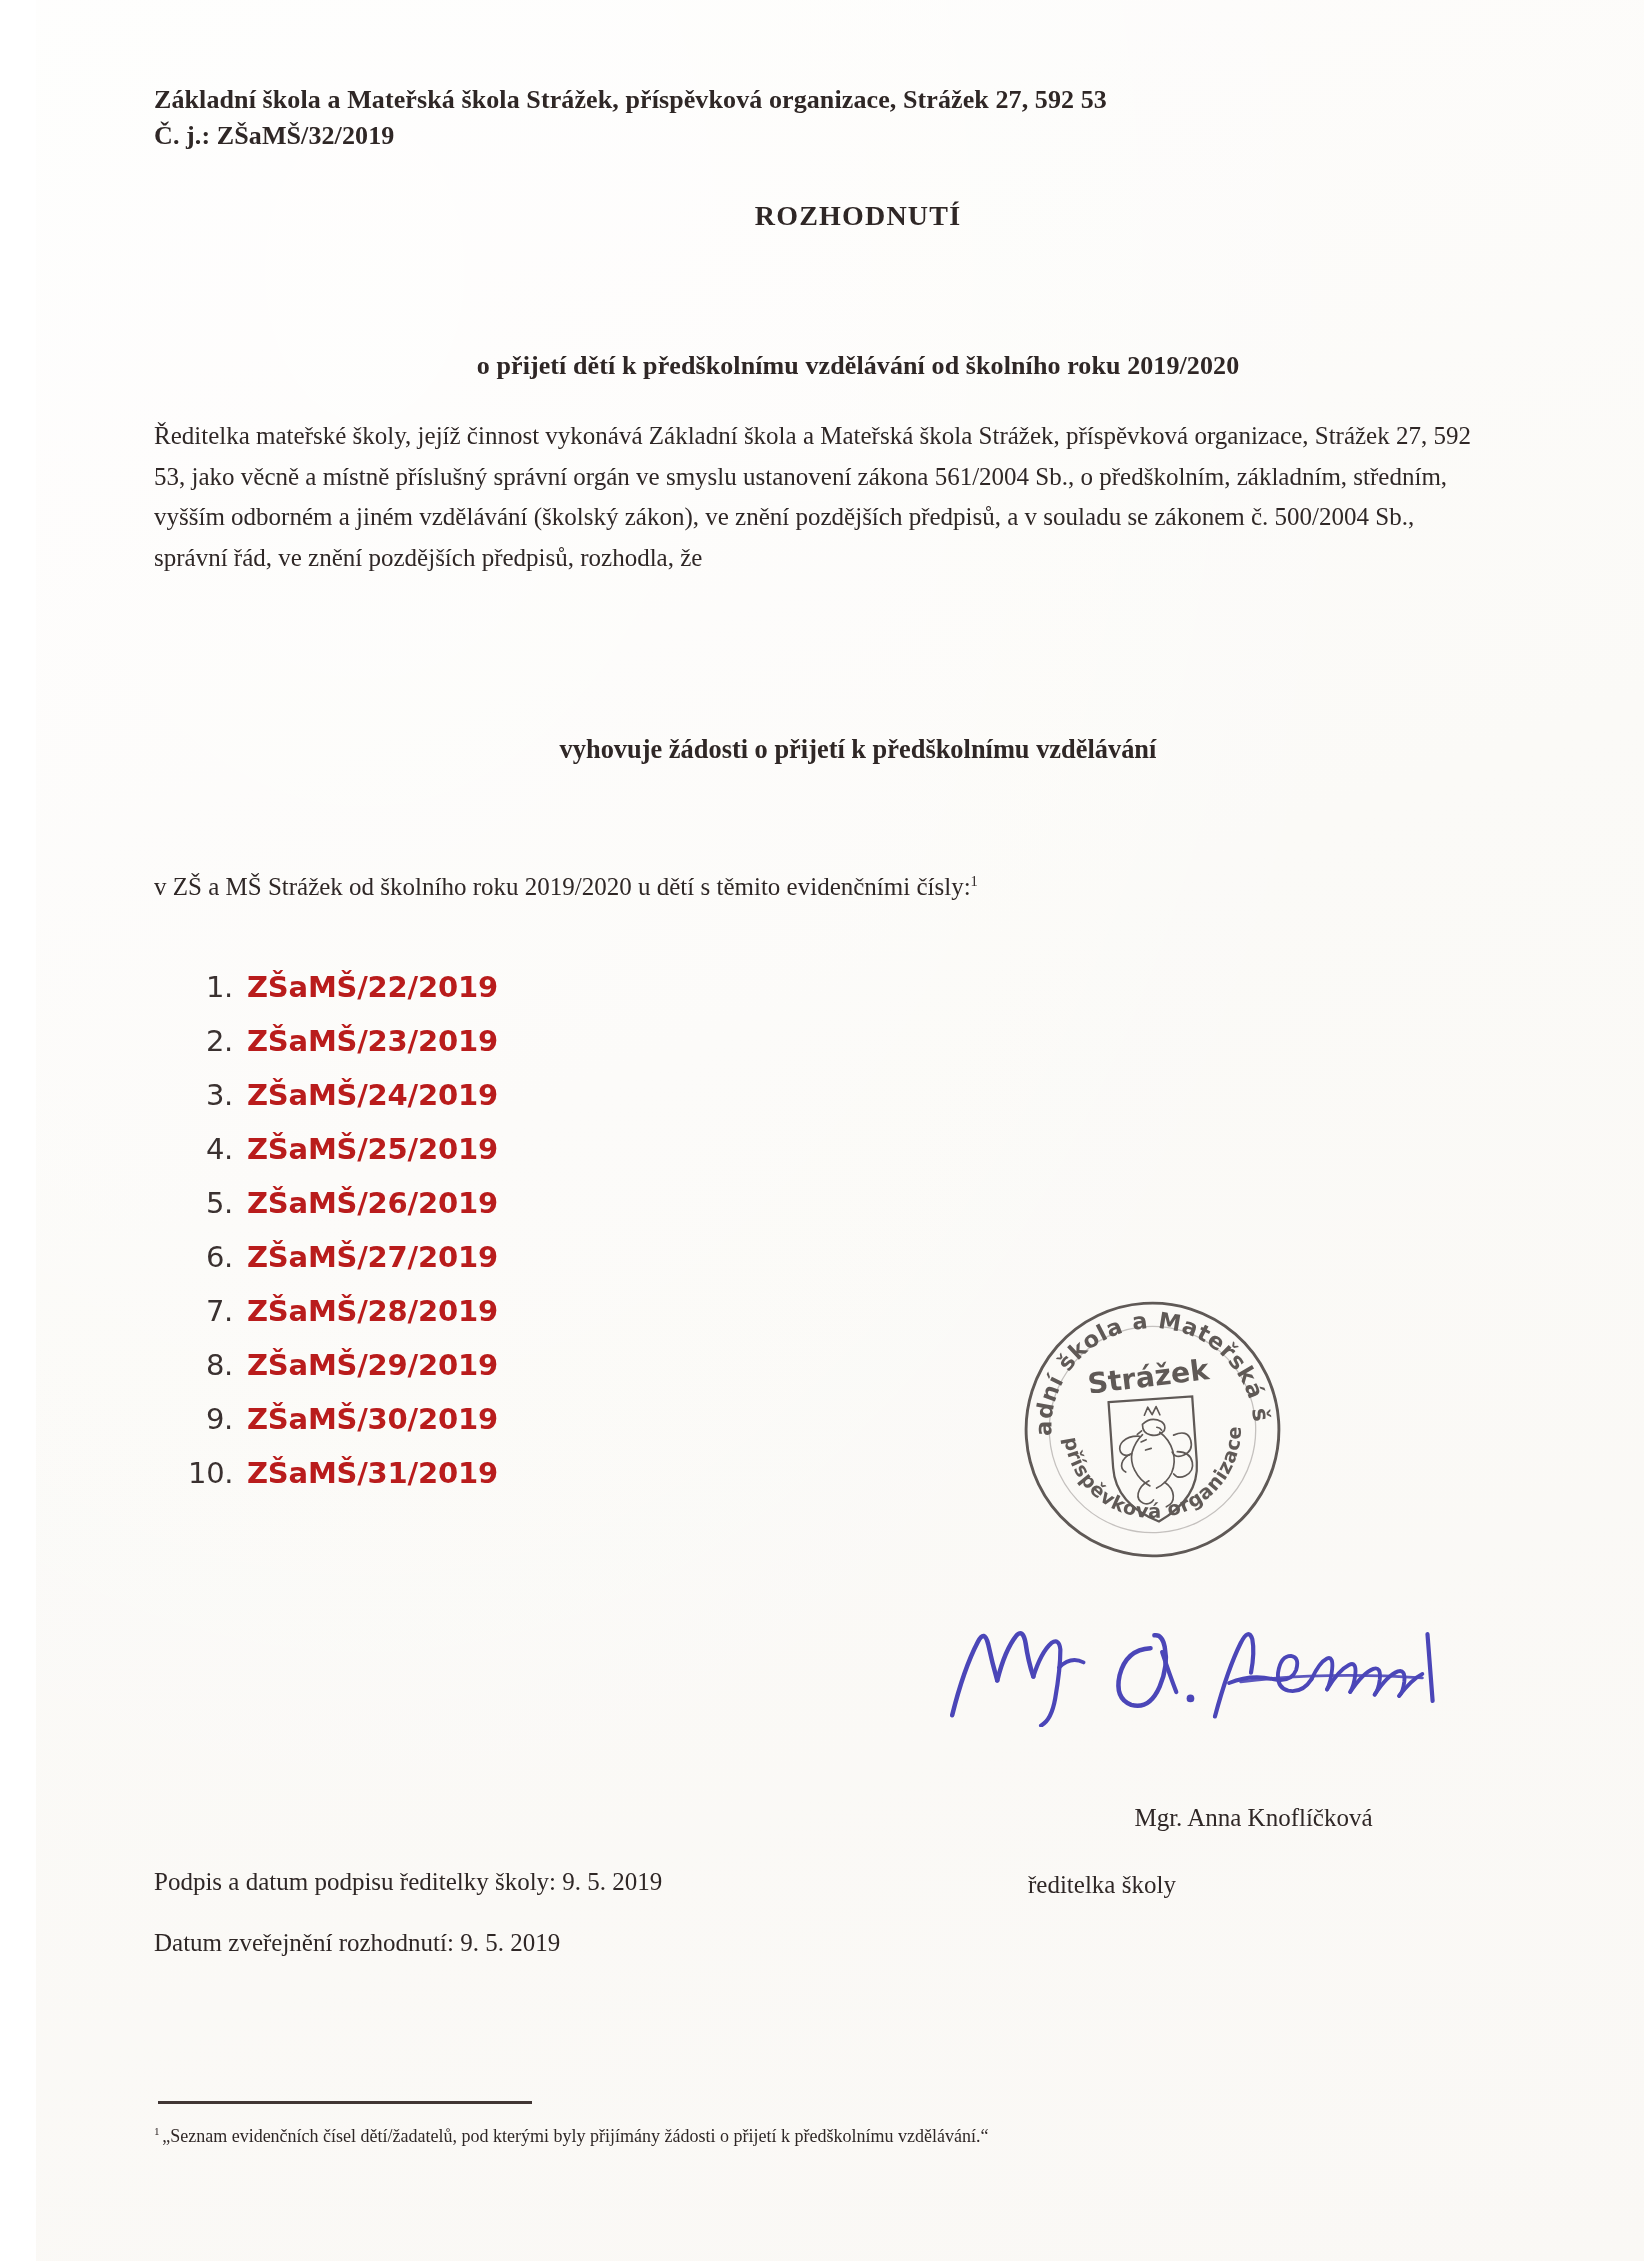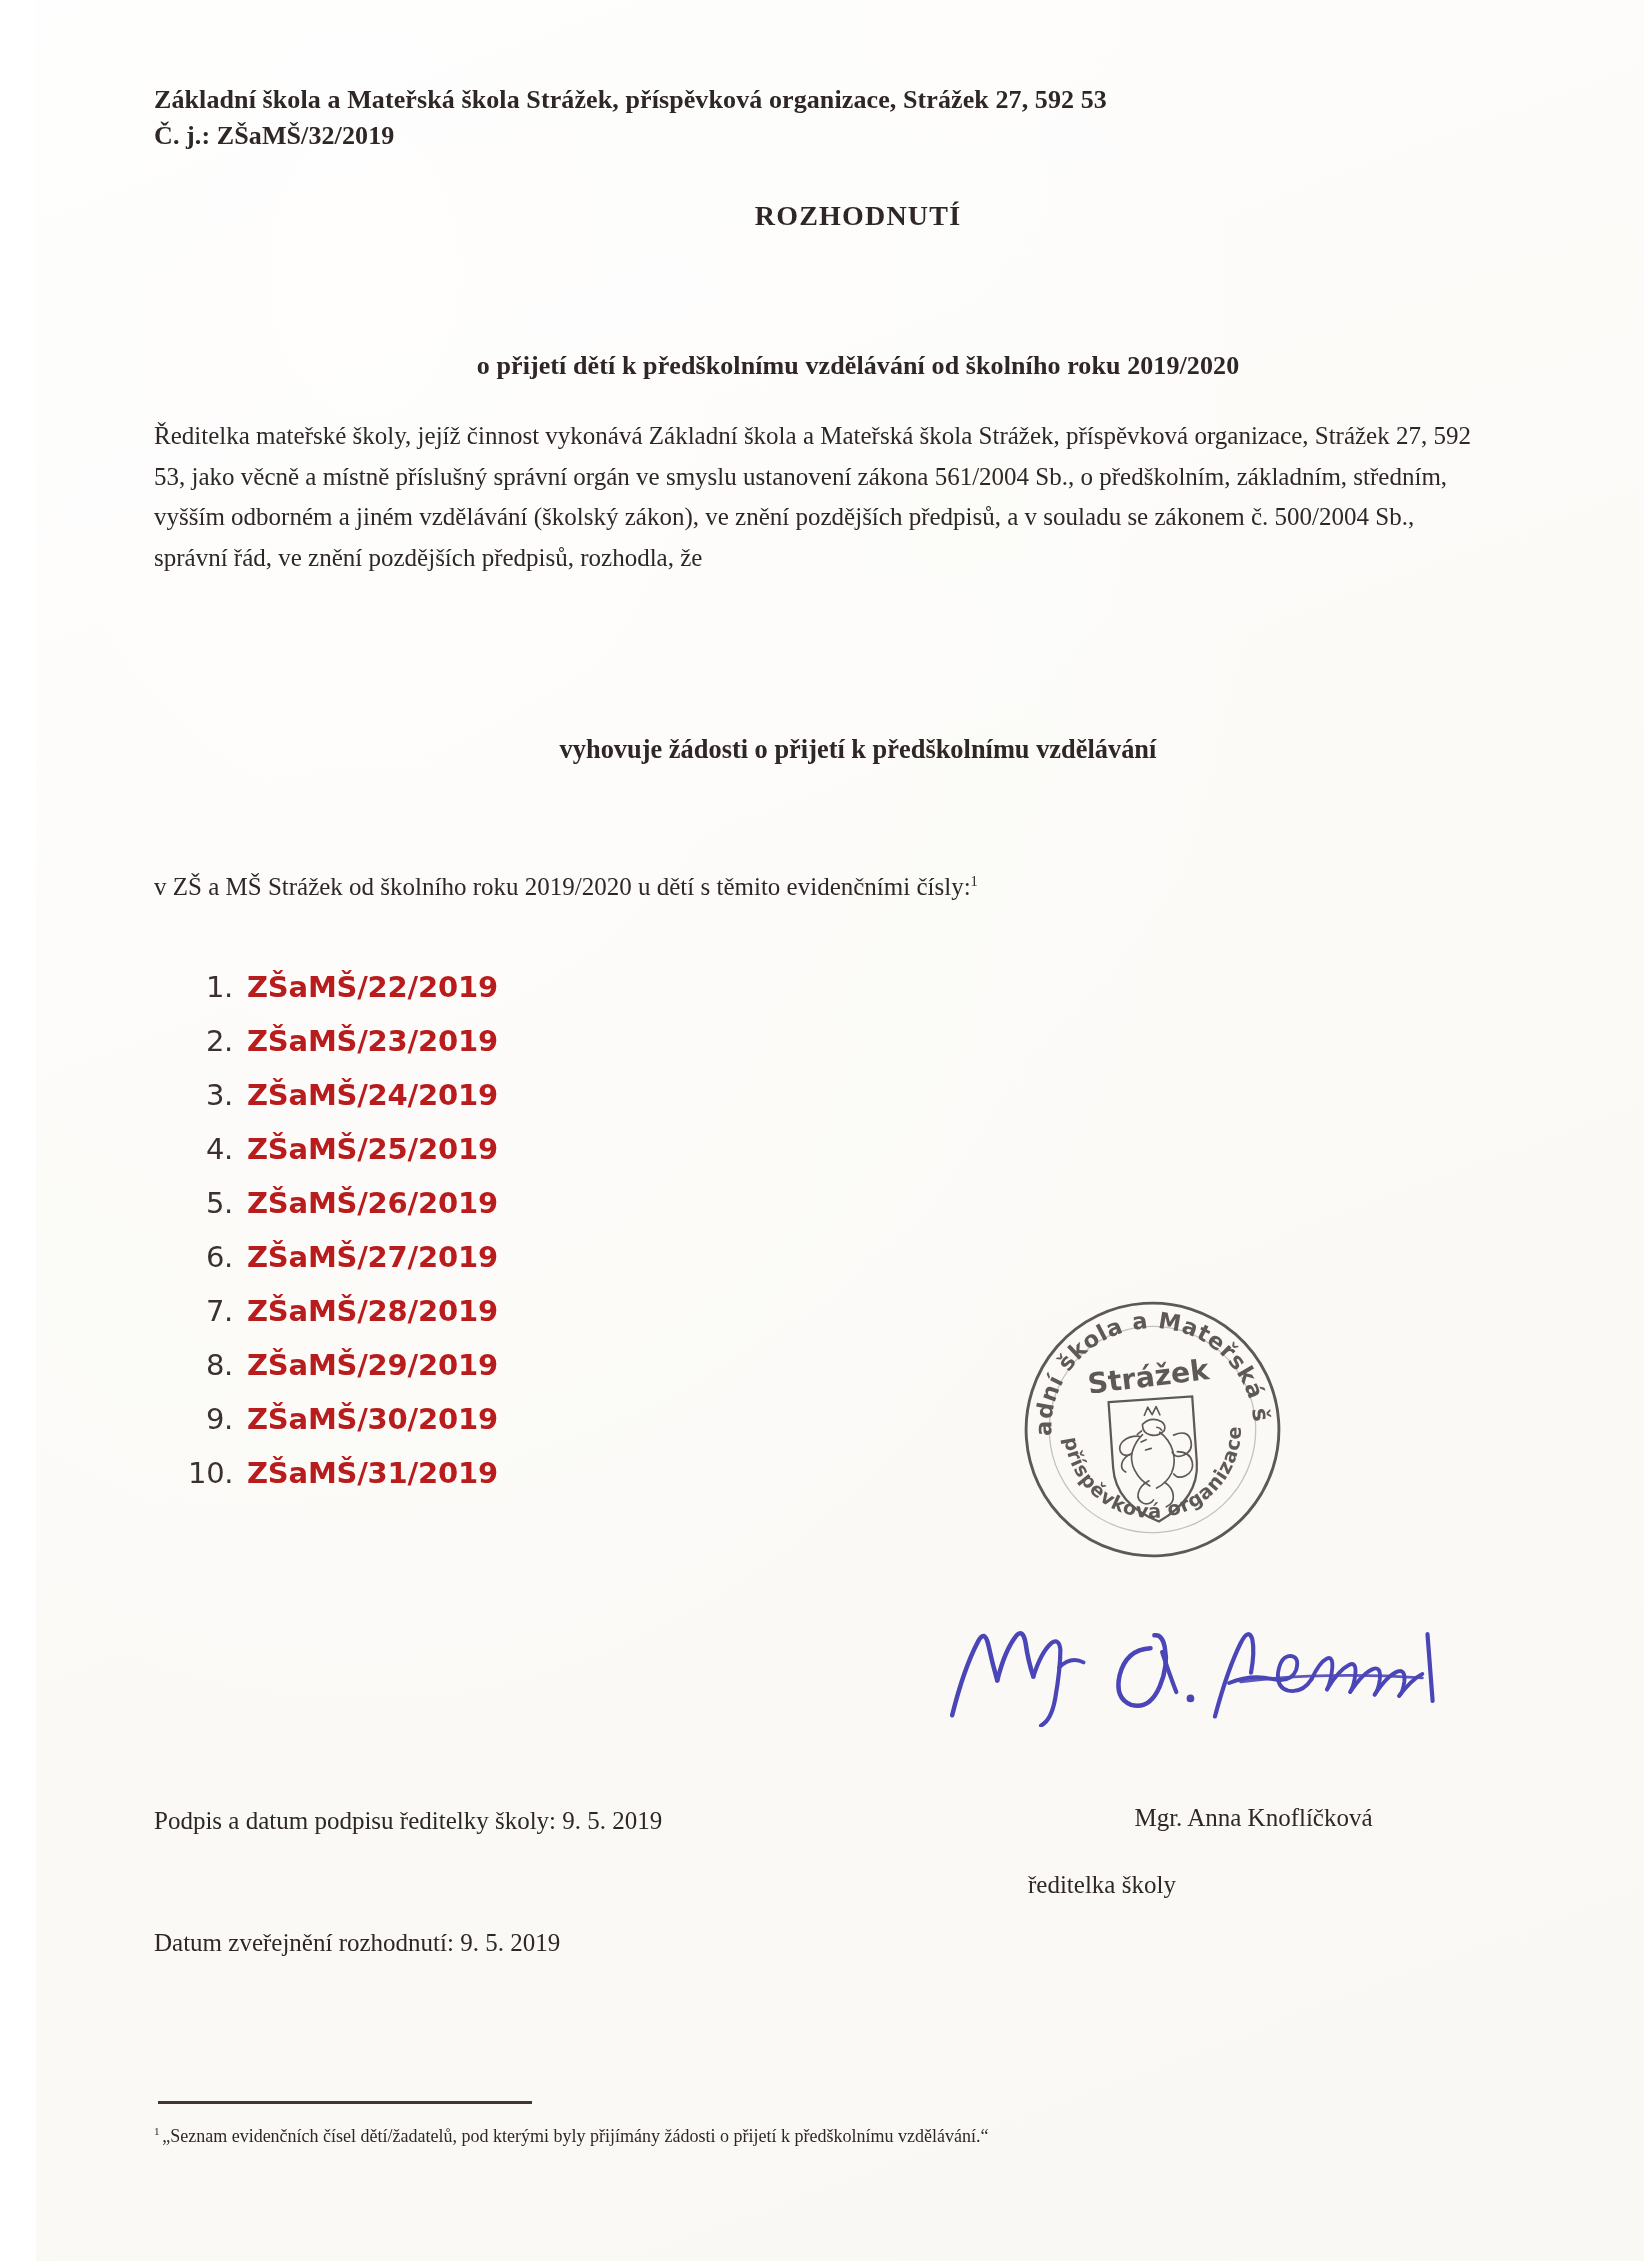--- a/index.html
+++ b/index.html
@@ -154,21 +154,21 @@
     left: 902px;
     top: 1572px;
     width: 541px;
     height: 155px;
   }
 
   
   .sign-date-line {
     position: absolute;
     left: 118px;
-    top: 1807px;
+    top: 1868px;
     font-size: 25px;
   }
   .signer-name {
     position: absolute;
     left: 992px;
     top: 1804px;
     width: 451px;
     text-align: center;
     font-size: 25px;
   }

